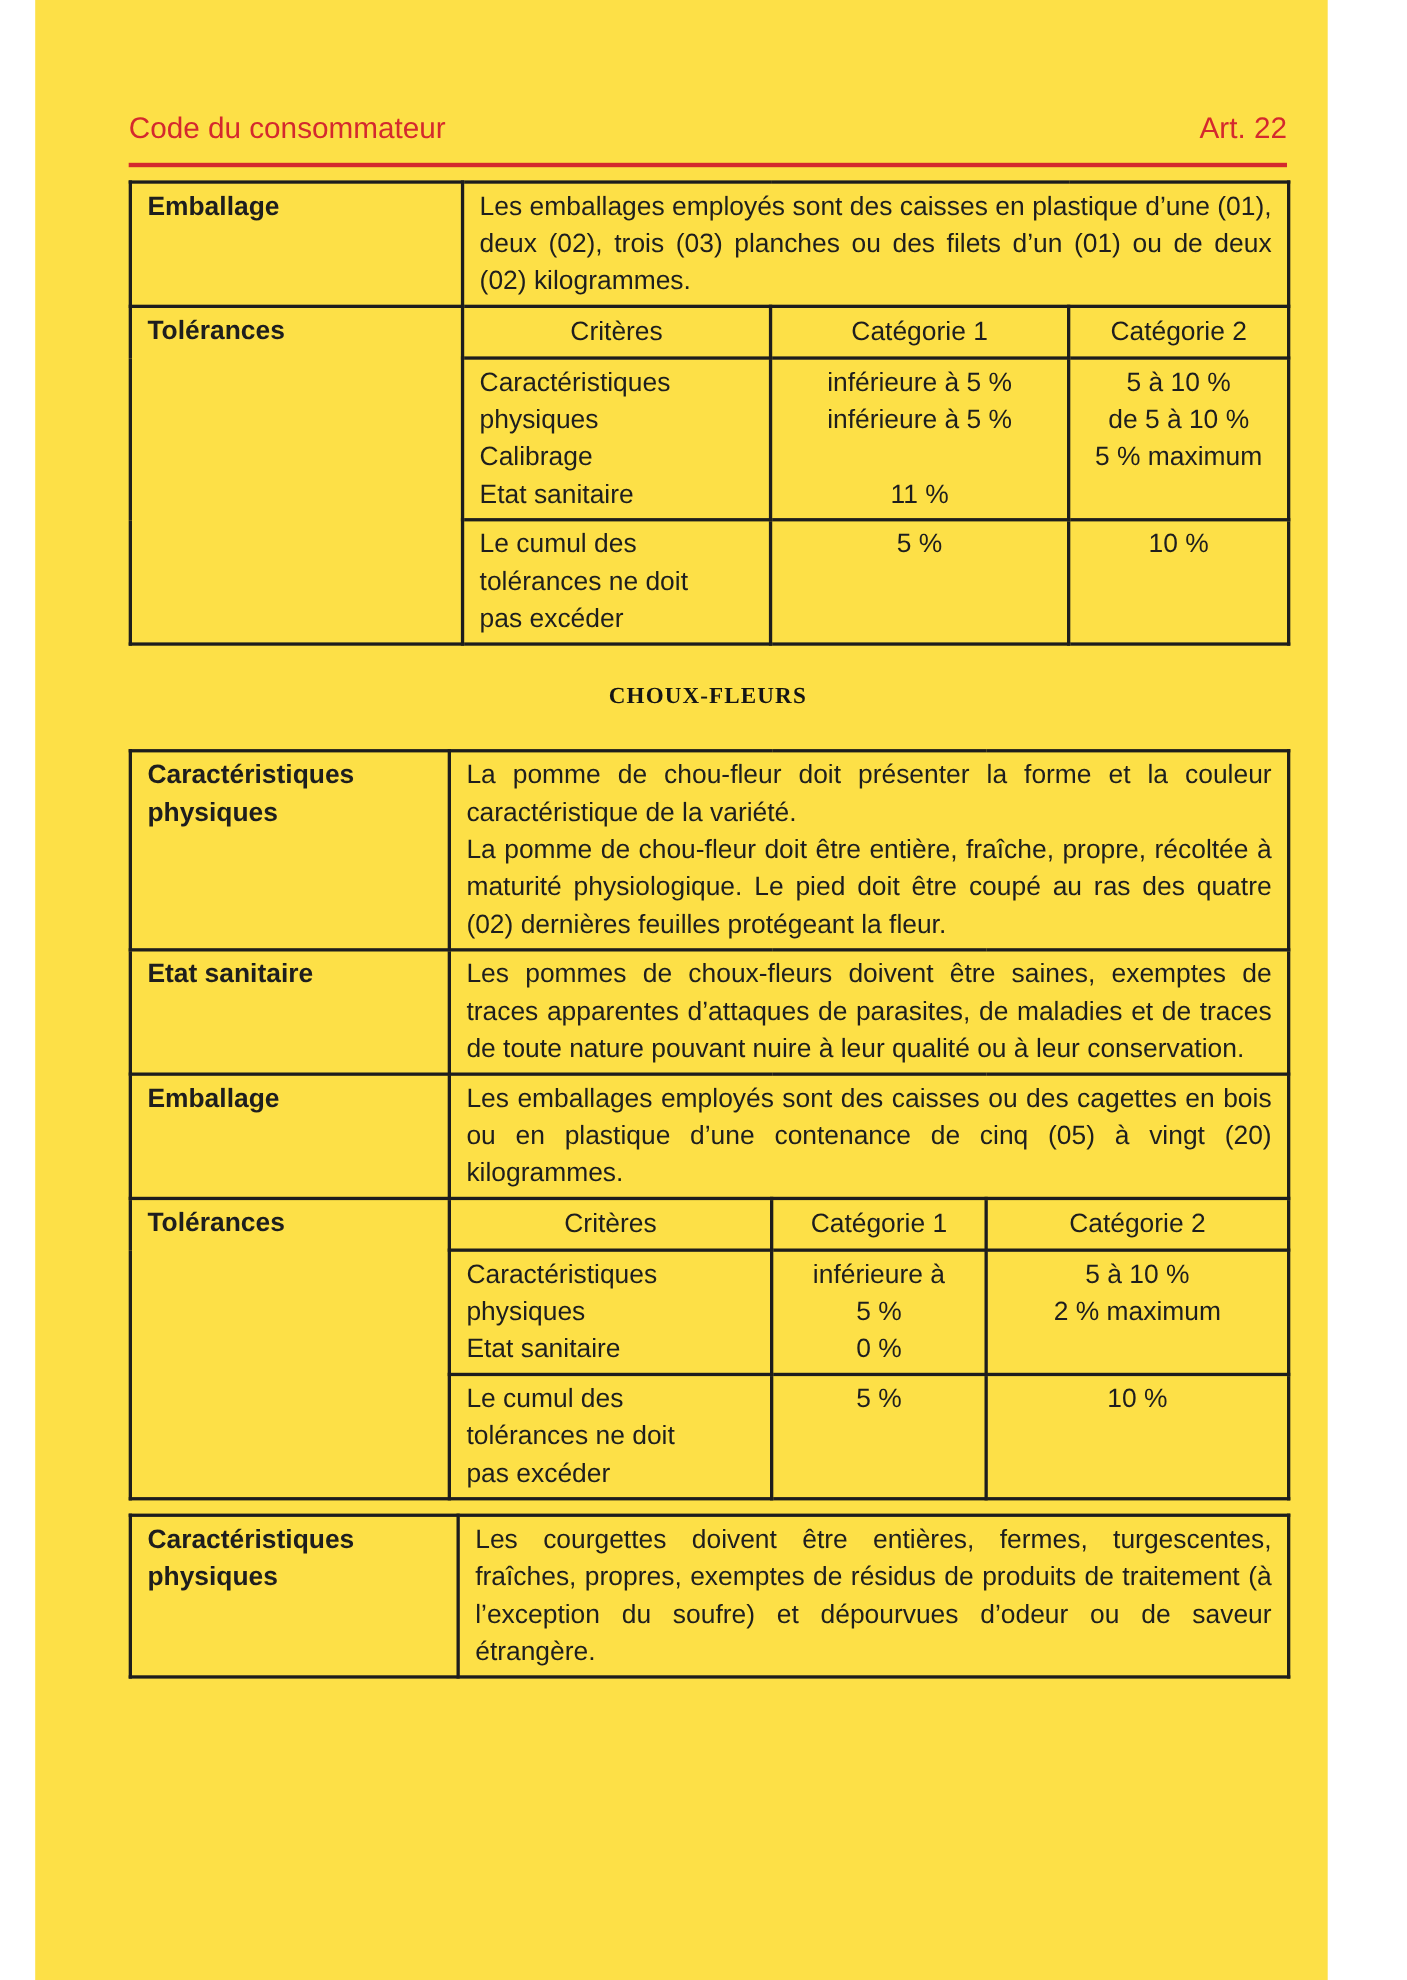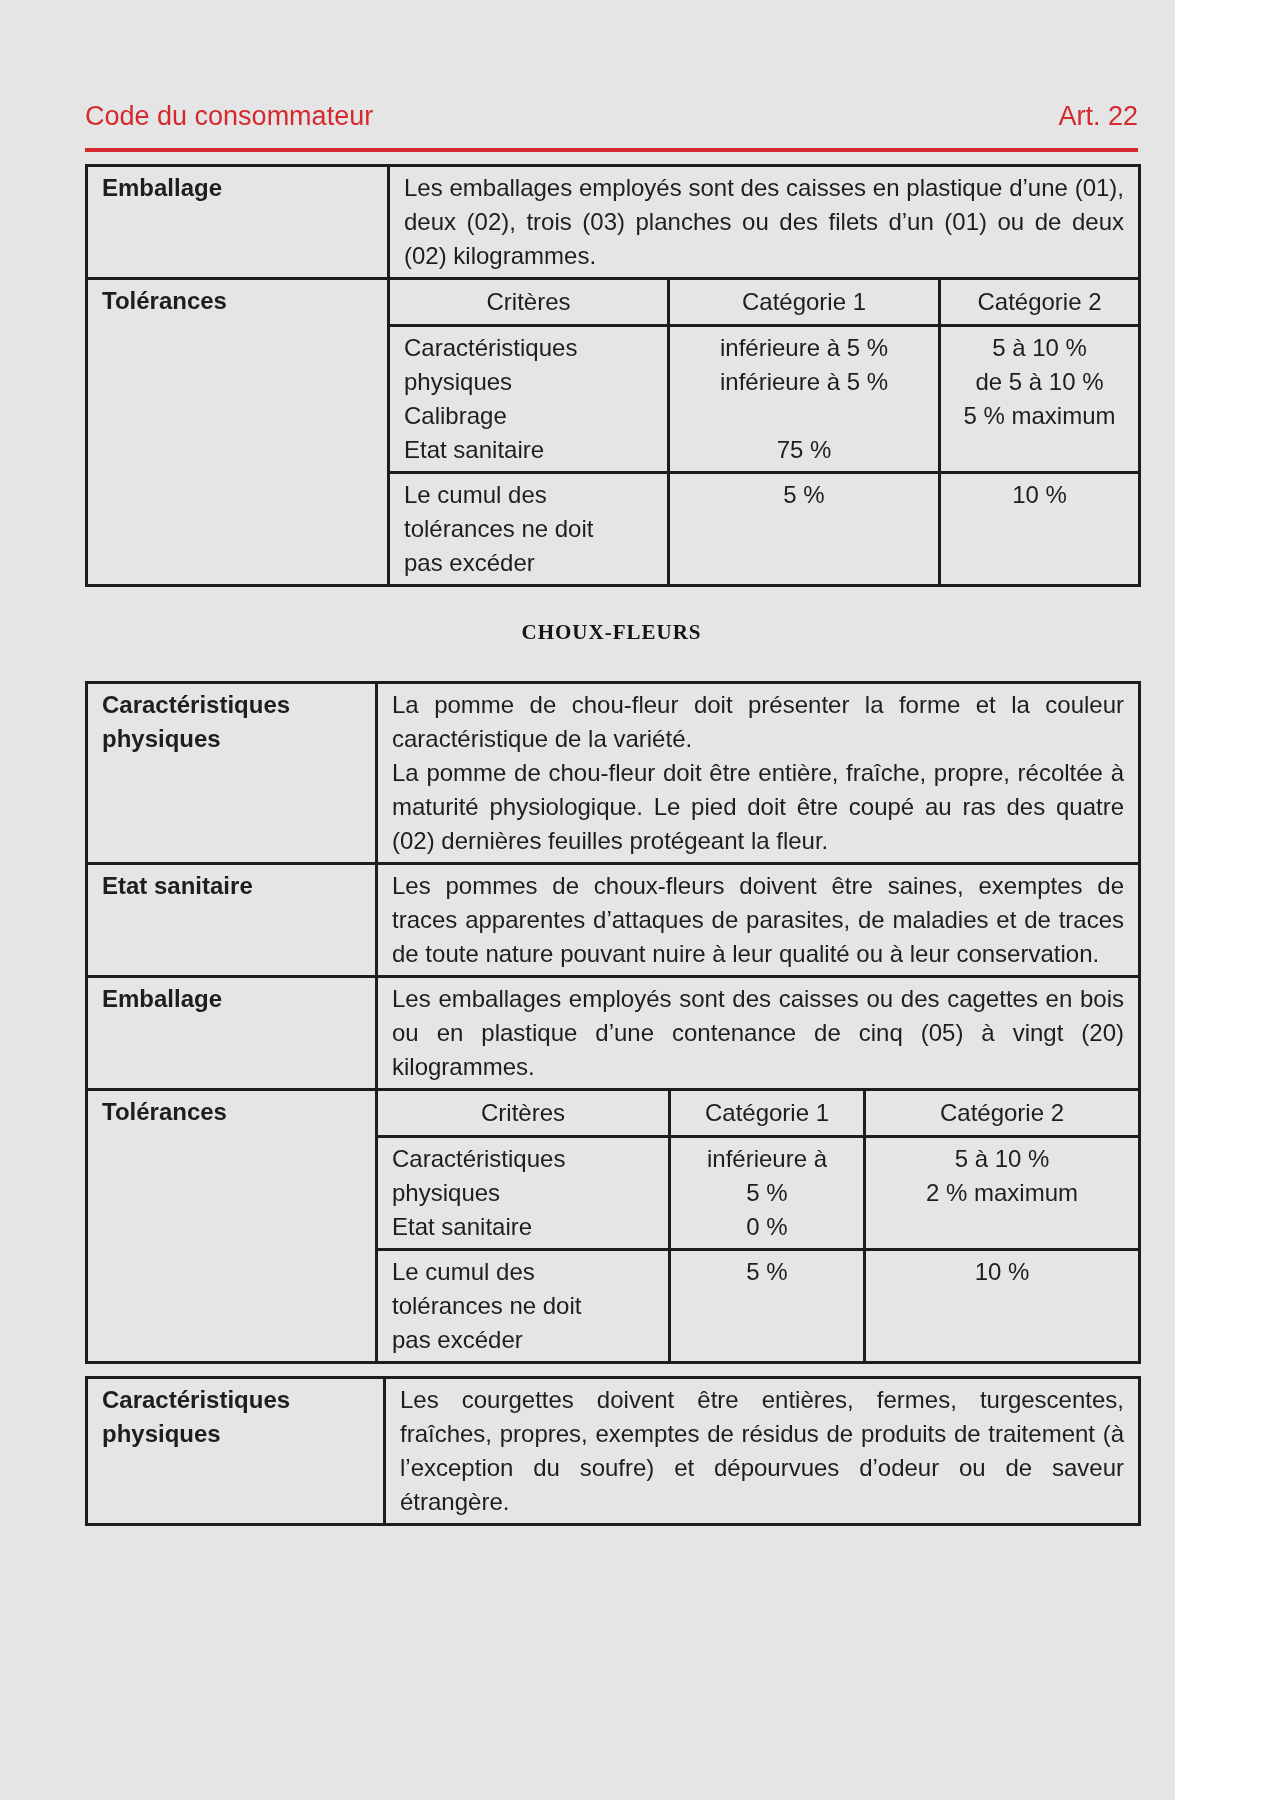--- a/index.html
+++ b/index.html
@@ -3,23 +3,24 @@
 <meta charset="utf-8">
 <style>
   * { margin: 0; padding: 0; box-sizing: border-box; }
   html, body { background: #ffffff; }
   body { font-family: "Liberation Sans", sans-serif; }
 
   .page {
     position: relative;
     width: 1175px;
     height: 1800px;
-    background: #e5e5e5;
+    background: #fde047;
     color: #1e1e1e;
     overflow: hidden;
+    margin-left: 32px;
   }
 
   .content {
     position: absolute;
     left: 85px;
     top: 0;
     width: 1053px;
   }
 
   
@@ -134,21 +135,21 @@
           <th>Catégorie 2</th>
         </tr>
         <tr>
           <td class="lines">Caractéristiques
 physiques
 Calibrage
 Etat sanitaire</td>
           <td class="lines center">inférieure à 5 %
 inférieure à 5 %
 
-75 %</td>
+11 %</td>
           <td class="lines center">5 à 10 %
 de 5 à 10 %
 5 % maximum</td>
         </tr>
         <tr>
           <td class="lines">Le cumul des
 tolérances ne doit
 pas excéder</td>
           <td class="center vmid">5 %</td>
           <td class="center vmid">10 %</td>

